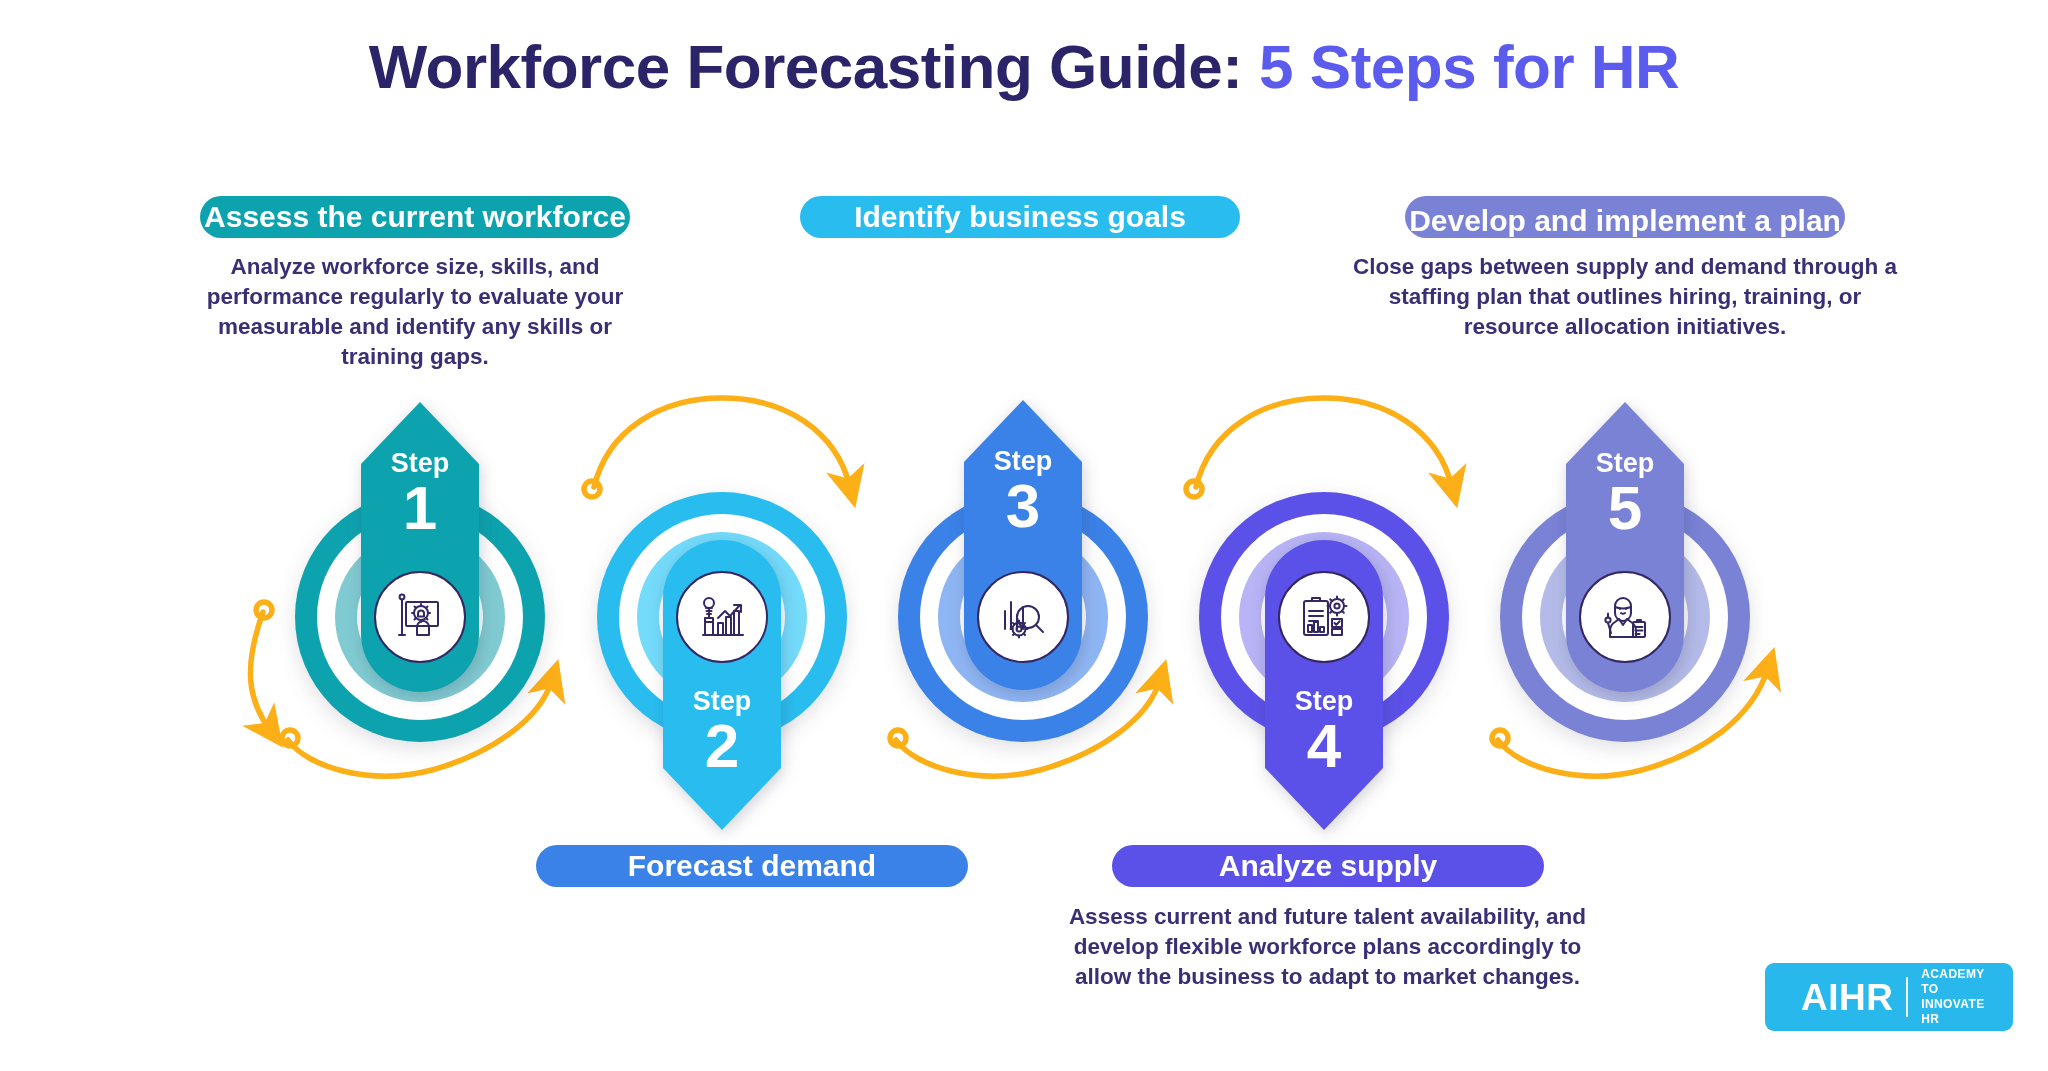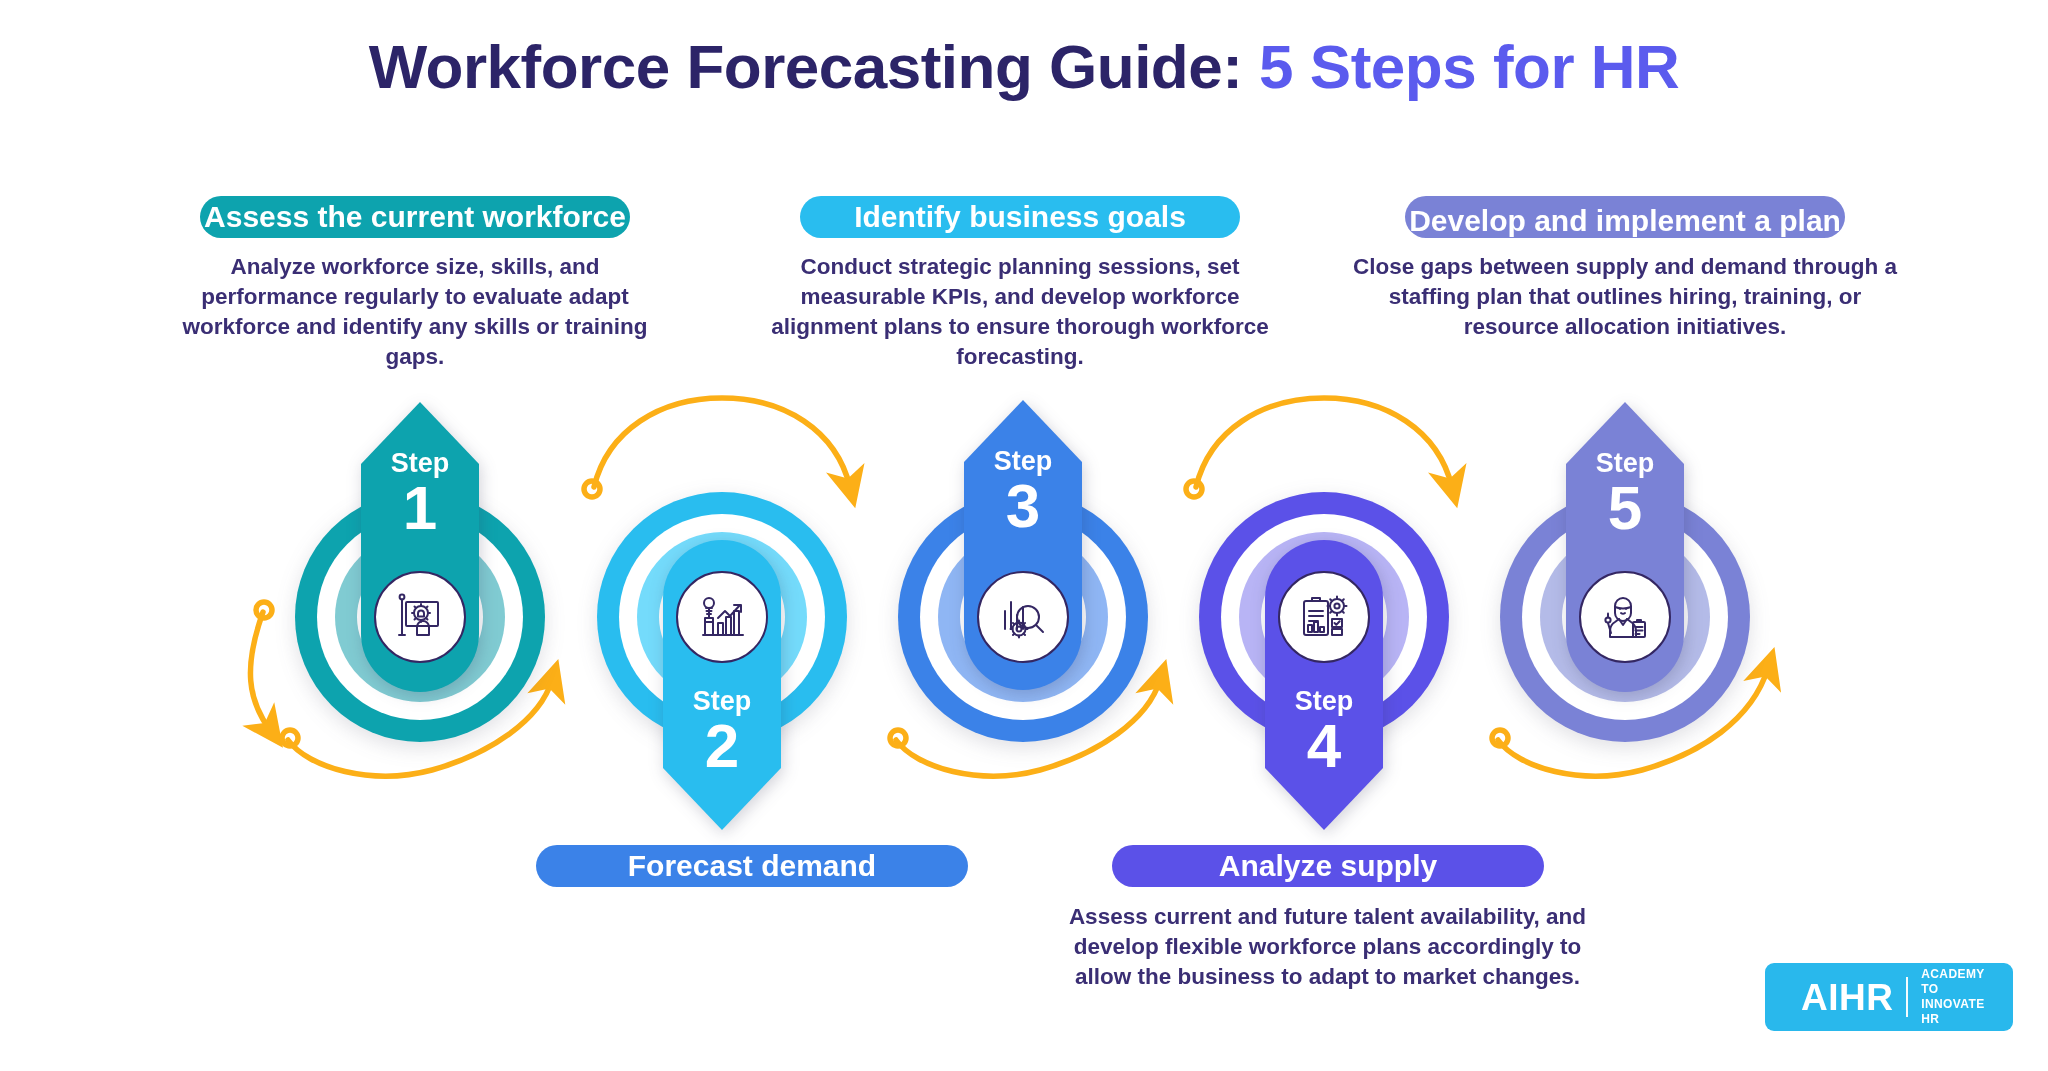--- a/index.html
+++ b/index.html
@@ -131,22 +131,21 @@
   <div class="pill" style="left:200px;top:196px;width:430px;background:#0DA3AE;">
     <span>Assess the current workforce</span>
   </div>
   <div class="pill" style="left:800px;top:196px;width:440px;background:#29BDEF;">
     <span>Identify business goals</span>
   </div>
   <div class="pill" style="left:1405px;top:196px;width:440px;background:#7A82D6;align-items:flex-end;">
     <span>Develop and implement a plan</span>
   </div>
 
-  <div class="desc" style="left:180px;top:252px;width:470px;">Analyze workforce size, skills, and performance regularly to evaluate adapt workforce and identify any skills or training gaps.</div>
-  <div class="desc" style="left:745px;top:252px;width:550px;">Conduct strategic planning sessions, set measurable KPIs, and develop workforce alignment plans to ensure thorough workforce forecasting.</div>
+  <div class="desc" style="left:180px;top:252px;width:470px;">Analyze workforce size, skills, and performance regularly to evaluate your measurable and identify any skills or training gaps.</div>
   <div class="desc" style="left:1345px;top:252px;width:560px;">Close gaps between supply and demand through a staffing plan that outlines hiring, training, or resource allocation initiatives.</div>
 
   <svg class="arrows" viewBox="0 0 2048 1071">
     <defs>
       <marker id="ah" markerWidth="9" markerHeight="9" refX="4" refY="4.2" orient="auto">
         <path d="M0.4,0.6 L8,4.2 L0.4,7.8 L2.4,4.2 Z" fill="#FCAF17"></path>
       </marker>
     </defs>
     <g fill="none" stroke="#FCAF17" stroke-width="5.5" stroke-linecap="round">
 

